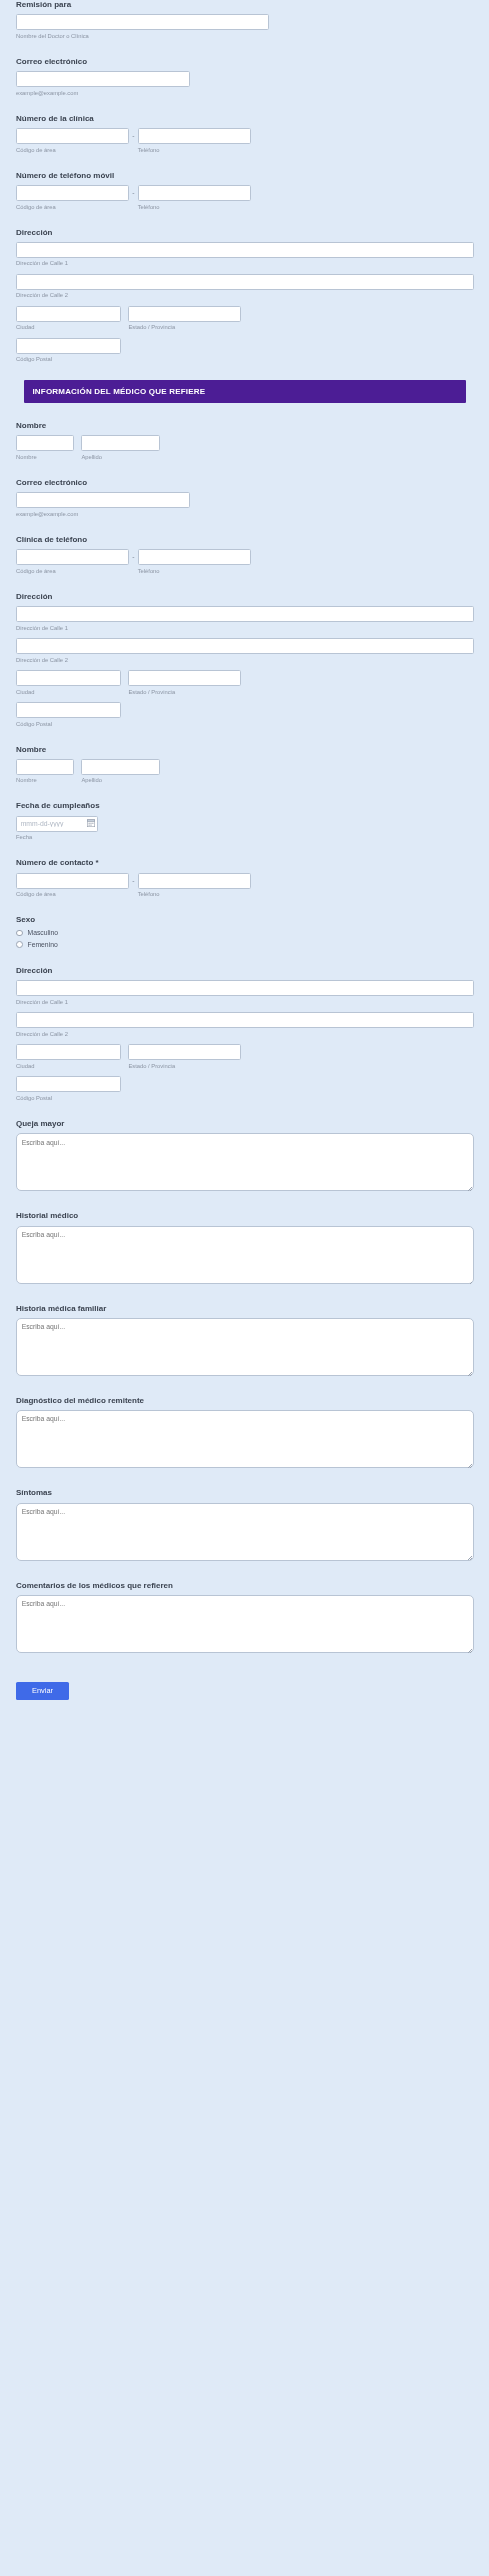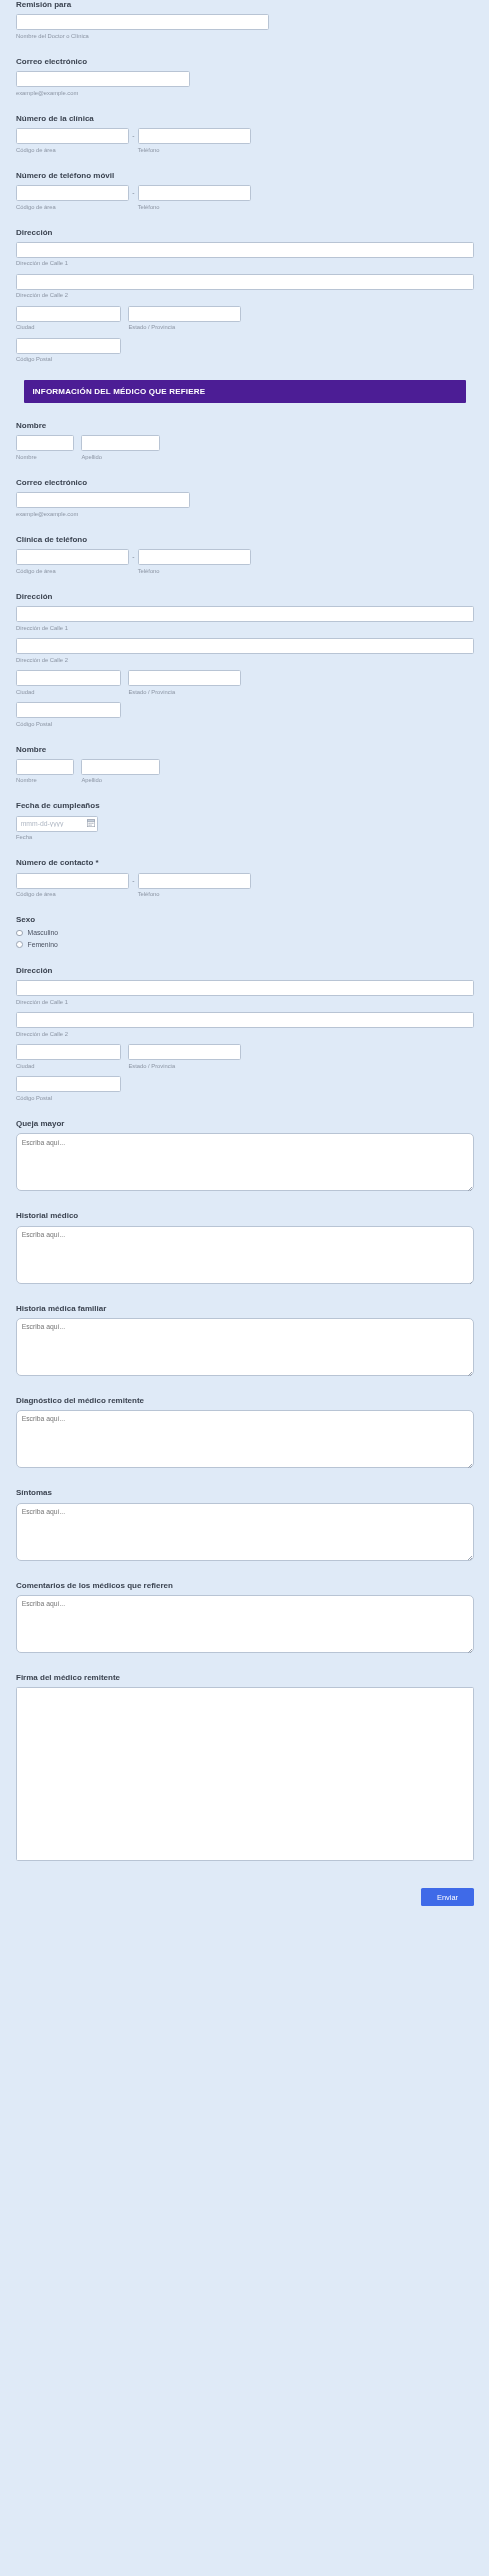--- a/index.html
+++ b/index.html
@@ -174,21 +174,21 @@
     right: 3.2px;
     top: 3.7px;
     width: 8px;
     height: 8px;
     pointer-events: none;
   }
 
   
   .submit-wrap {
     display: flex;
-    justify-content: flex-end;
+    justify-content: flex-start;
     margin-top: 27px;
   }
   .submit-btn {
     background: #3f6ae8;
     color: #fff;
     border: none;
     border-radius: 1.6px;
     font-size: 7.4px;
     font-family: "Liberation Sans", sans-serif;
     padding: 4.7px 16px;
@@ -455,24 +455,20 @@
       </div>
     </div>
 
     <div class="field">
       <div class="field-label">Comentarios de los médicos que refieren</div>
       <div class="resize-grip">
         <textarea placeholder="Escriba aquí..." style=""></textarea>
       </div>
     </div>
 
-    <div class="field">
-      <div class="field-label">Firma del médico remitente</div>
-      <div class="signature-box"></div>
-    </div>
 
     <div class="submit-wrap">
       <button class="submit-btn" type="button">Enviar</button>
     </div>
 
   </div>
 </div>
 
 
 </body></html>

